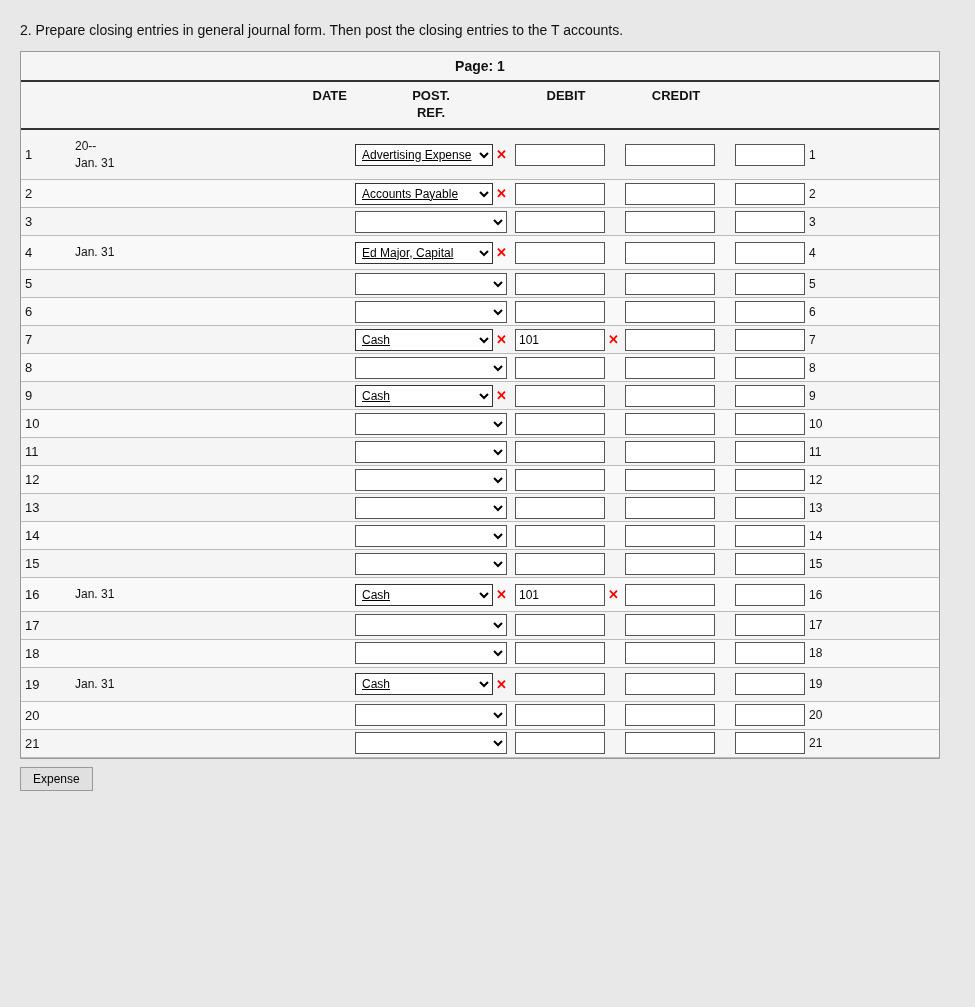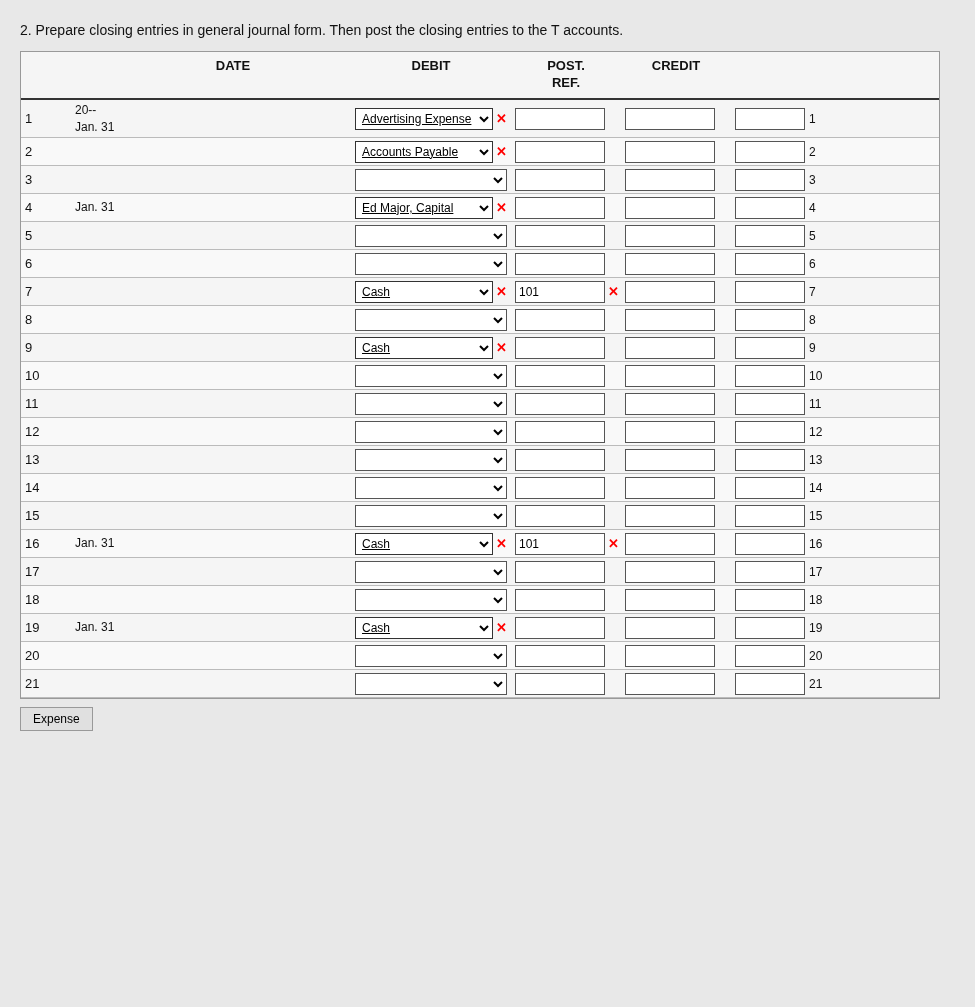--- a/index.html
+++ b/index.html
@@ -33,41 +33,41 @@
       grid-template-columns: 50px 280px 160px 110px 110px 30px;
       border-bottom: 2px solid #333;
       background: #f5f5f5;
     }
     .header-cell {
       padding: 6px 4px;
       font-weight: bold;
       text-align: center;
       font-size: 13px;
     }
-    .header-cell.left { text-align: center; padding-left: 8px; margin-left: 40px; }
+    .header-cell.left { text-align: right; padding-left: 8px; margin-left: 40px; }
     .header-cell.post {
       text-align: center;
       line-height: 1.3;
     }
     .journal-row {
       display: grid;
       grid-template-columns: 50px 280px 160px 110px 110px 30px;
       border-bottom: 1px solid #bbb;
       min-height: 28px;
       align-items: center;
     }
     .journal-row:nth-child(even) { background: #f9f9f9; }
     .row-num {
       text-align: left;
       padding: 2px 4px;
       font-size: 13px;
       vertical-align: middle;
     }
     .date-cell {
-      padding: 2px 4px;
+      padding: 8px 4px;
       font-size: 12px;
       line-height: 1.3;
     }
     .desc-cell {
       padding: 2px 4px;
       display: flex;
       align-items: center;
       gap: 3px;
     }
     .desc-select {
@@ -138,26 +138,27 @@
 </head>
 <body>
 
 
 
 <p class="question-text">
   <span>2.</span> <span>Prepare closing entries in general journal form. Then post the closing entries to the T accounts.</span>
 </p>
 
 <div class="journal-container">
+  <div class="page-title">Page: 1</div>
 
   <div class="header-row">
     <div class="header-cell"></div>
     <div class="header-cell left">DATE</div>
+    <div class="header-cell post">POST.<br>REF.</div>
     <div class="header-cell">DEBIT</div>
-    <div class="header-cell post">POST.<br>REF.</div>
     <div class="header-cell">CREDIT</div>
   </div>
 
   <div id="journal-rows">
       <div class="journal-row">
         <div class="row-num">1</div>
         <div class="date-cell date-two-line">
           <div>20--</div>
           <div>Jan. 31</div>
         </div>

